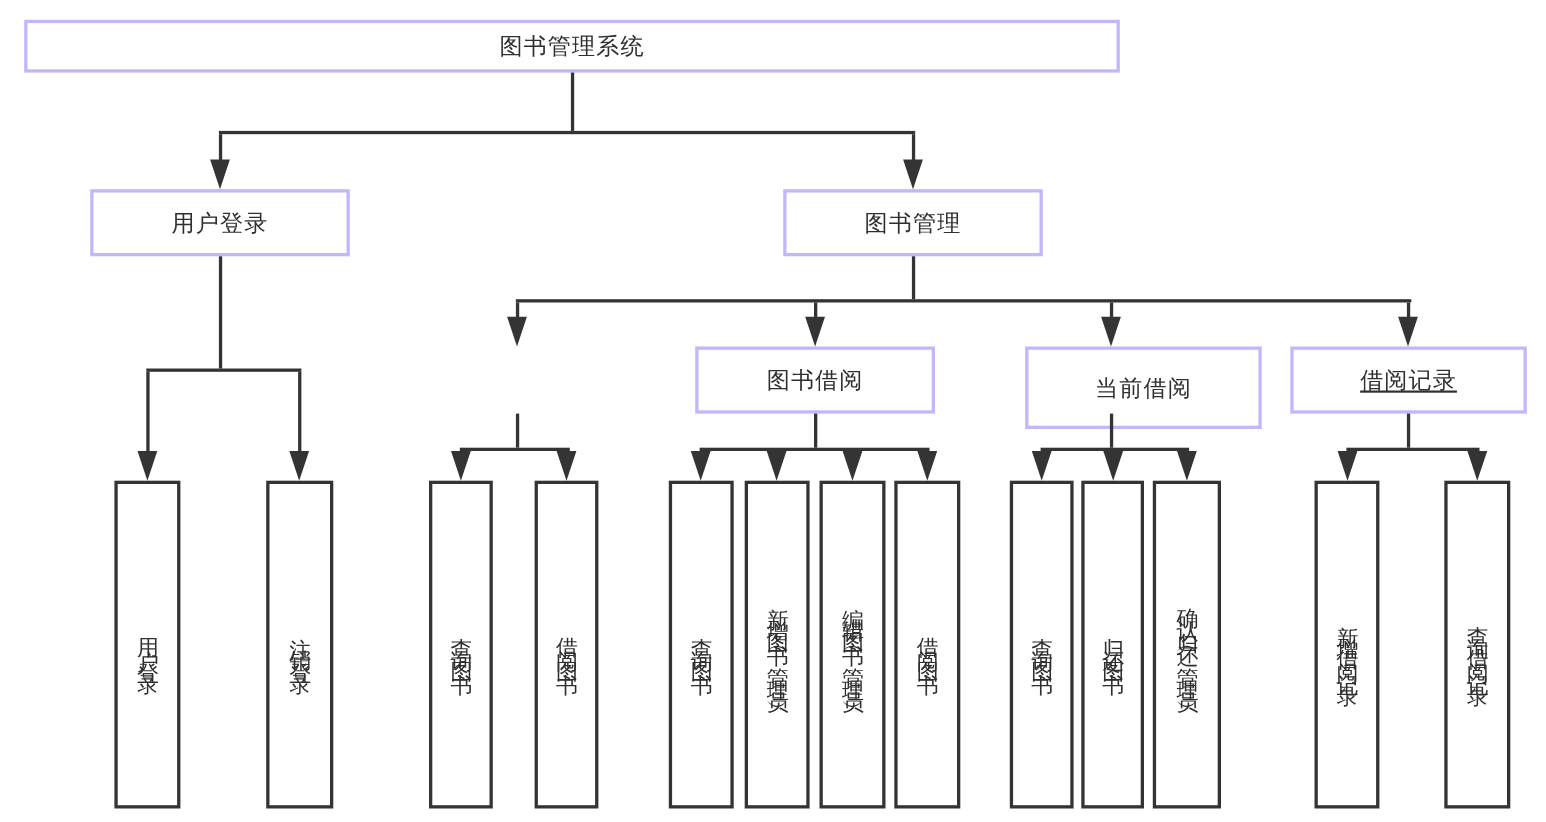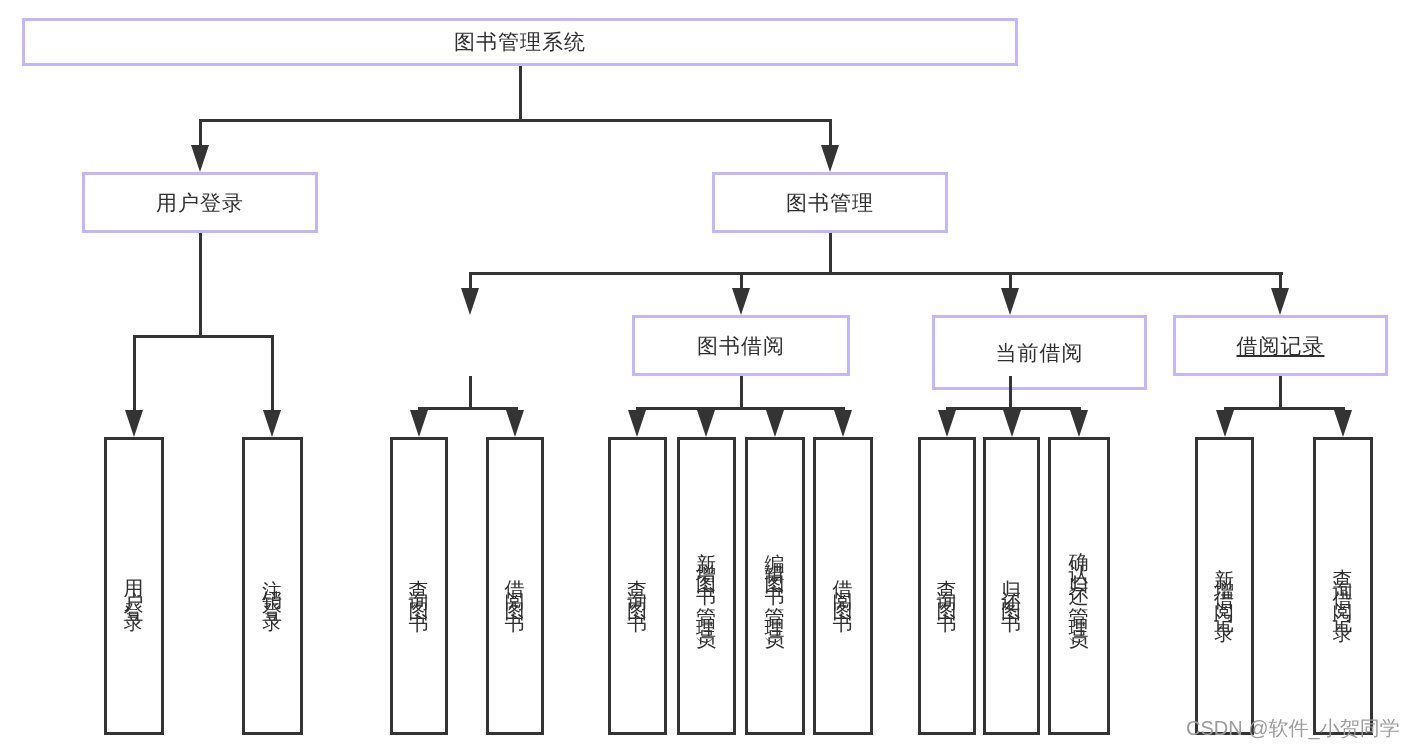--- a/index.html
+++ b/index.html
@@ -172,15 +172,14 @@
   <div class="hline" style="left:946px; top:407px; width:135px;"></div>
   <div class="arrow" style="left:938px; top:410px;"></div>
   <div class="arrow" style="left:1003px; top:410px;"></div>
   <div class="arrow" style="left:1070px; top:410px;"></div>
 
   <div class="vline" style="left:1279px; top:376px; height:31px;"></div>
   <div class="hline" style="left:1224px; top:407px; width:121px;"></div>
   <div class="arrow" style="left:1216px; top:410px;"></div>
   <div class="arrow" style="left:1334px; top:410px;"></div>
 
-  <div class="watermark">CSDN @软件_小贺同学</div>
 
 </div>
 
 </body></html>

